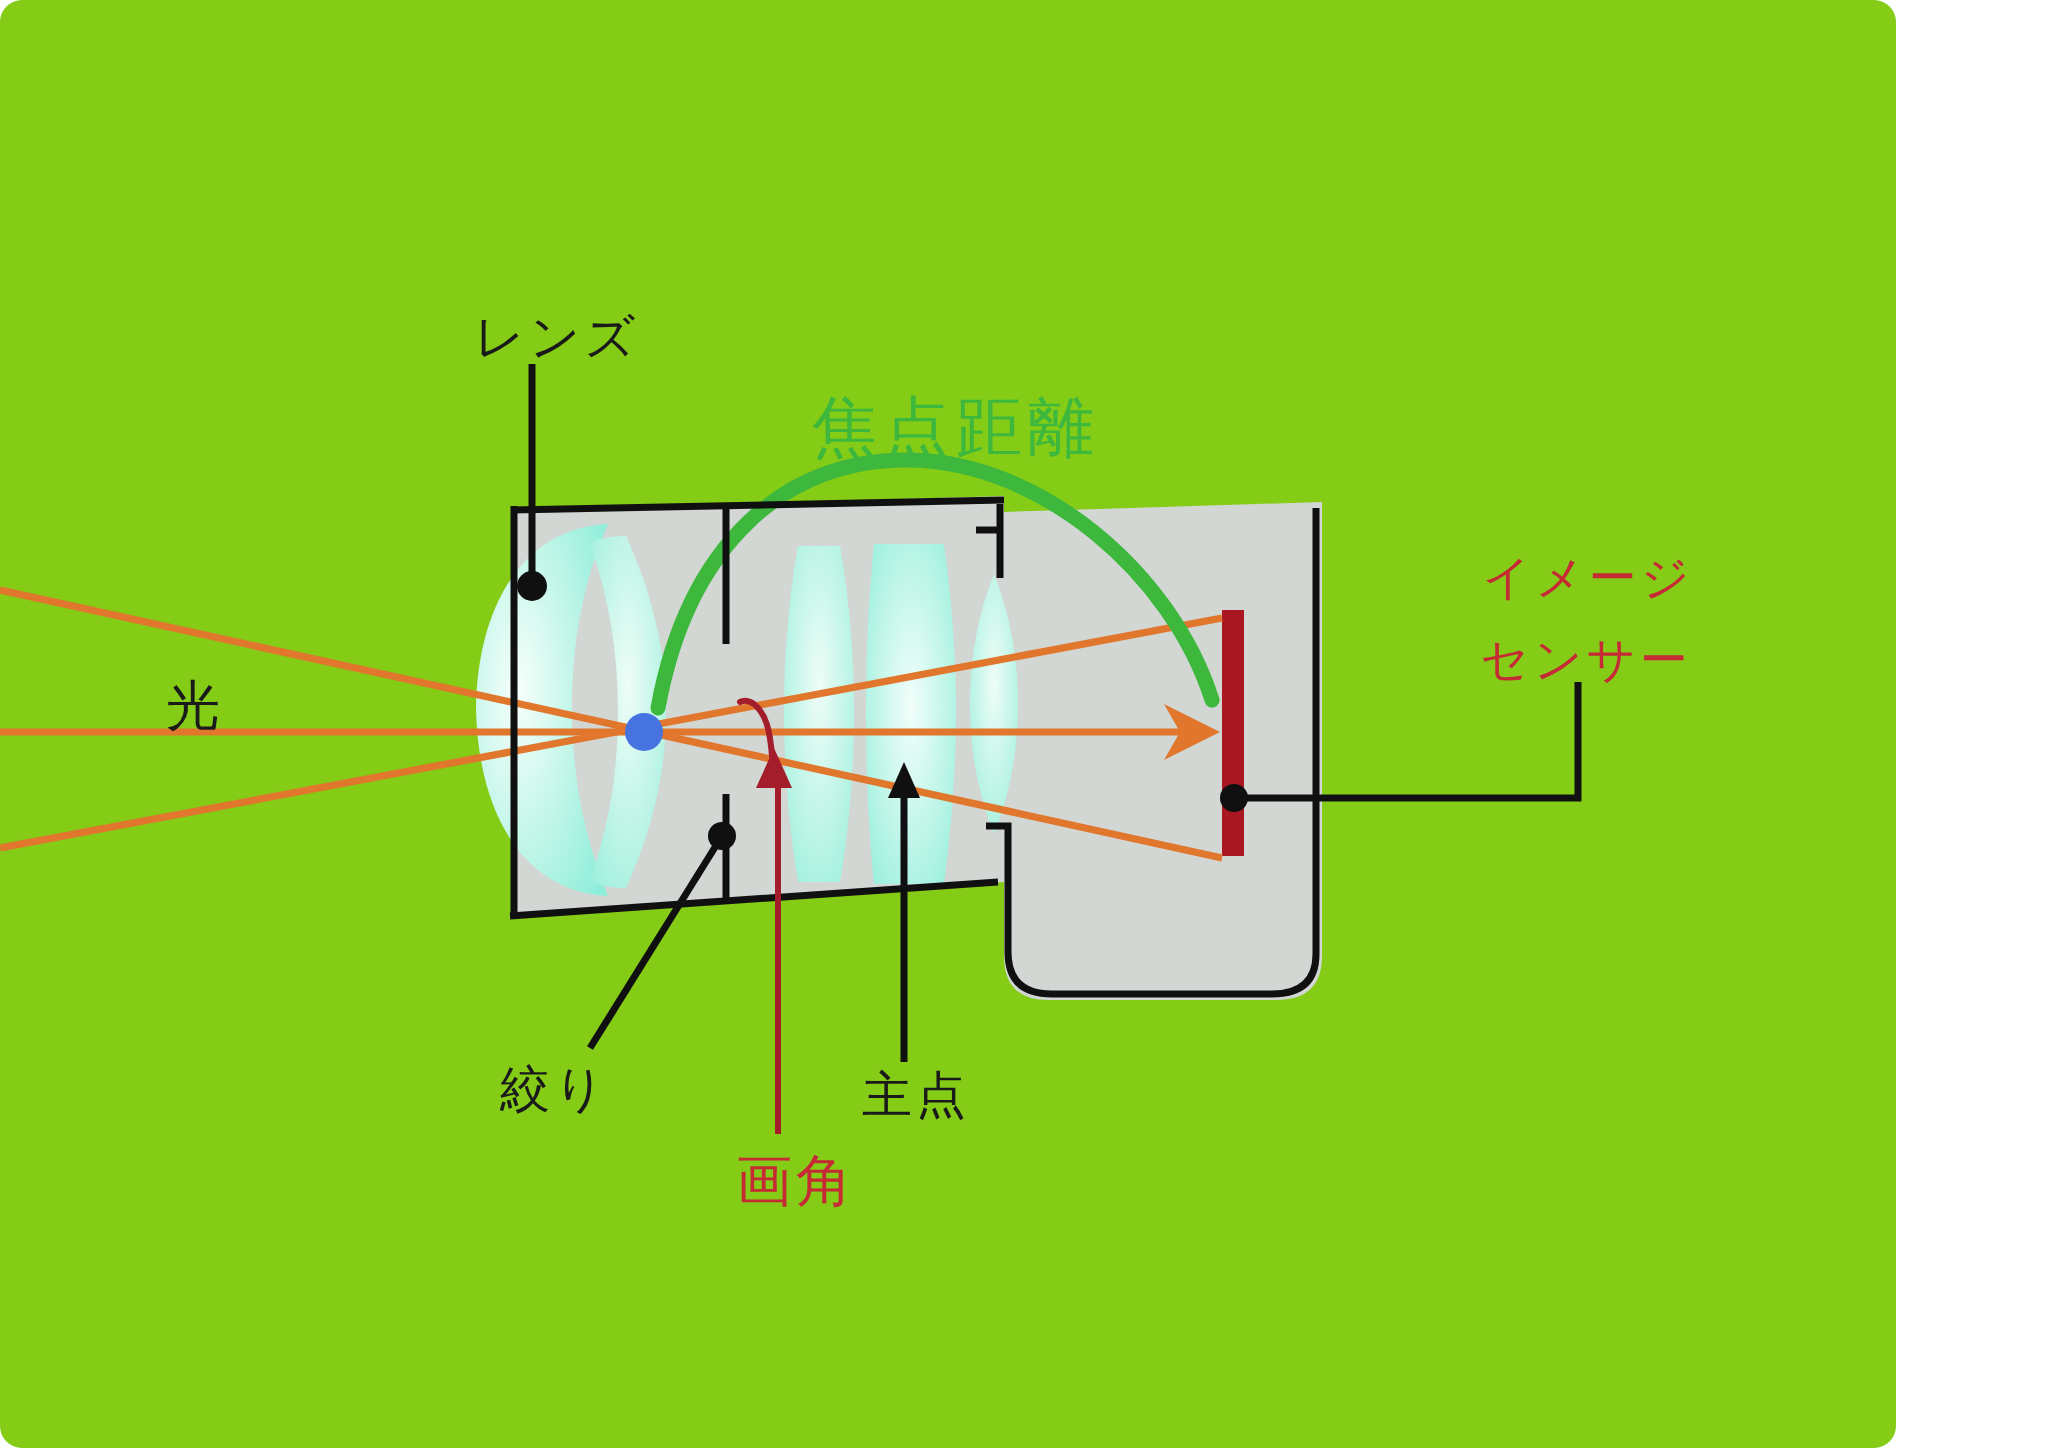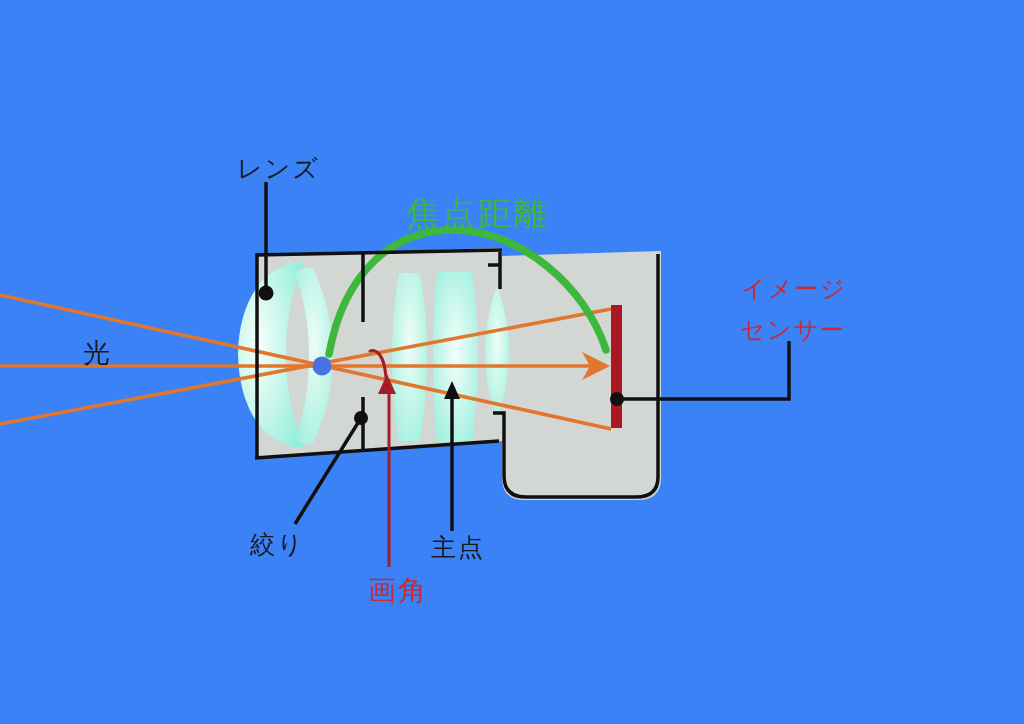--- a/index.html
+++ b/index.html
@@ -1,17 +1,17 @@
 <!DOCTYPE html>
 <html><head>
 <meta charset="utf-8">
 <style>
   html,body{margin:0;padding:0;background:#ffffff;}
-  .stage{position:relative;width:1024px;height:724px;background:#3b82f6;overflow:hidden;
-         font-family:"DejaVu Sans","Liberation Sans",sans-serif;}
+  .stage{position:relative;width:948px;height:724px;background:#84cc16;overflow:hidden;
+         font-family:"DejaVu Sans","Liberation Sans",sans-serif;border-radius:11px;}
   svg{display:block;}
   .k{stroke:#101010;stroke-width:3.5;fill:none;}
   .kdot{fill:#101010;stroke:none;}
   text{font-family:"DejaVu Sans","Liberation Sans",sans-serif;}
   .lbl-black{fill:#1a1a1a;}
 </style>
 </head>
 <body>
 
 <div class="stage">

